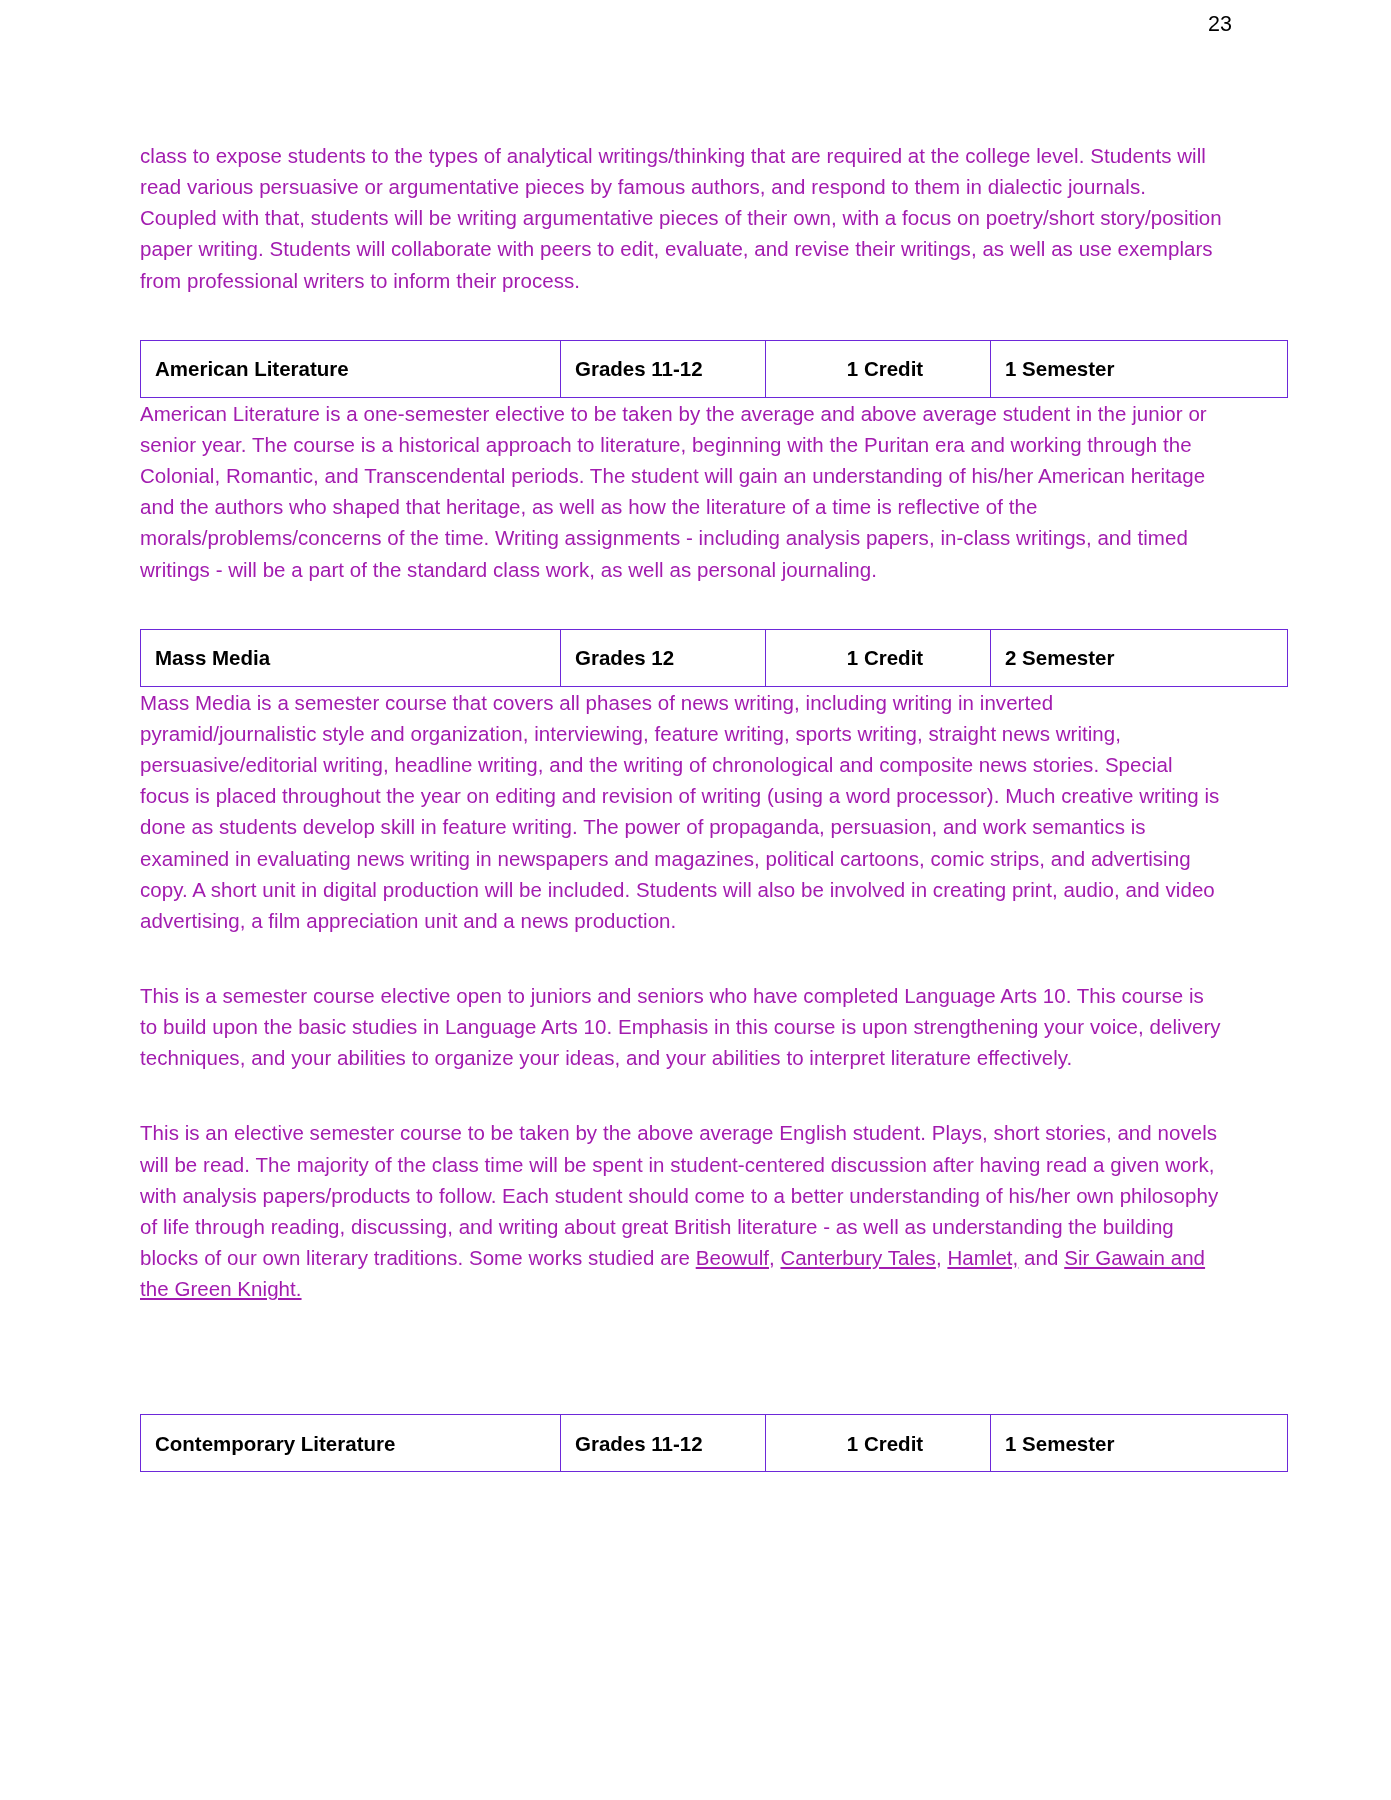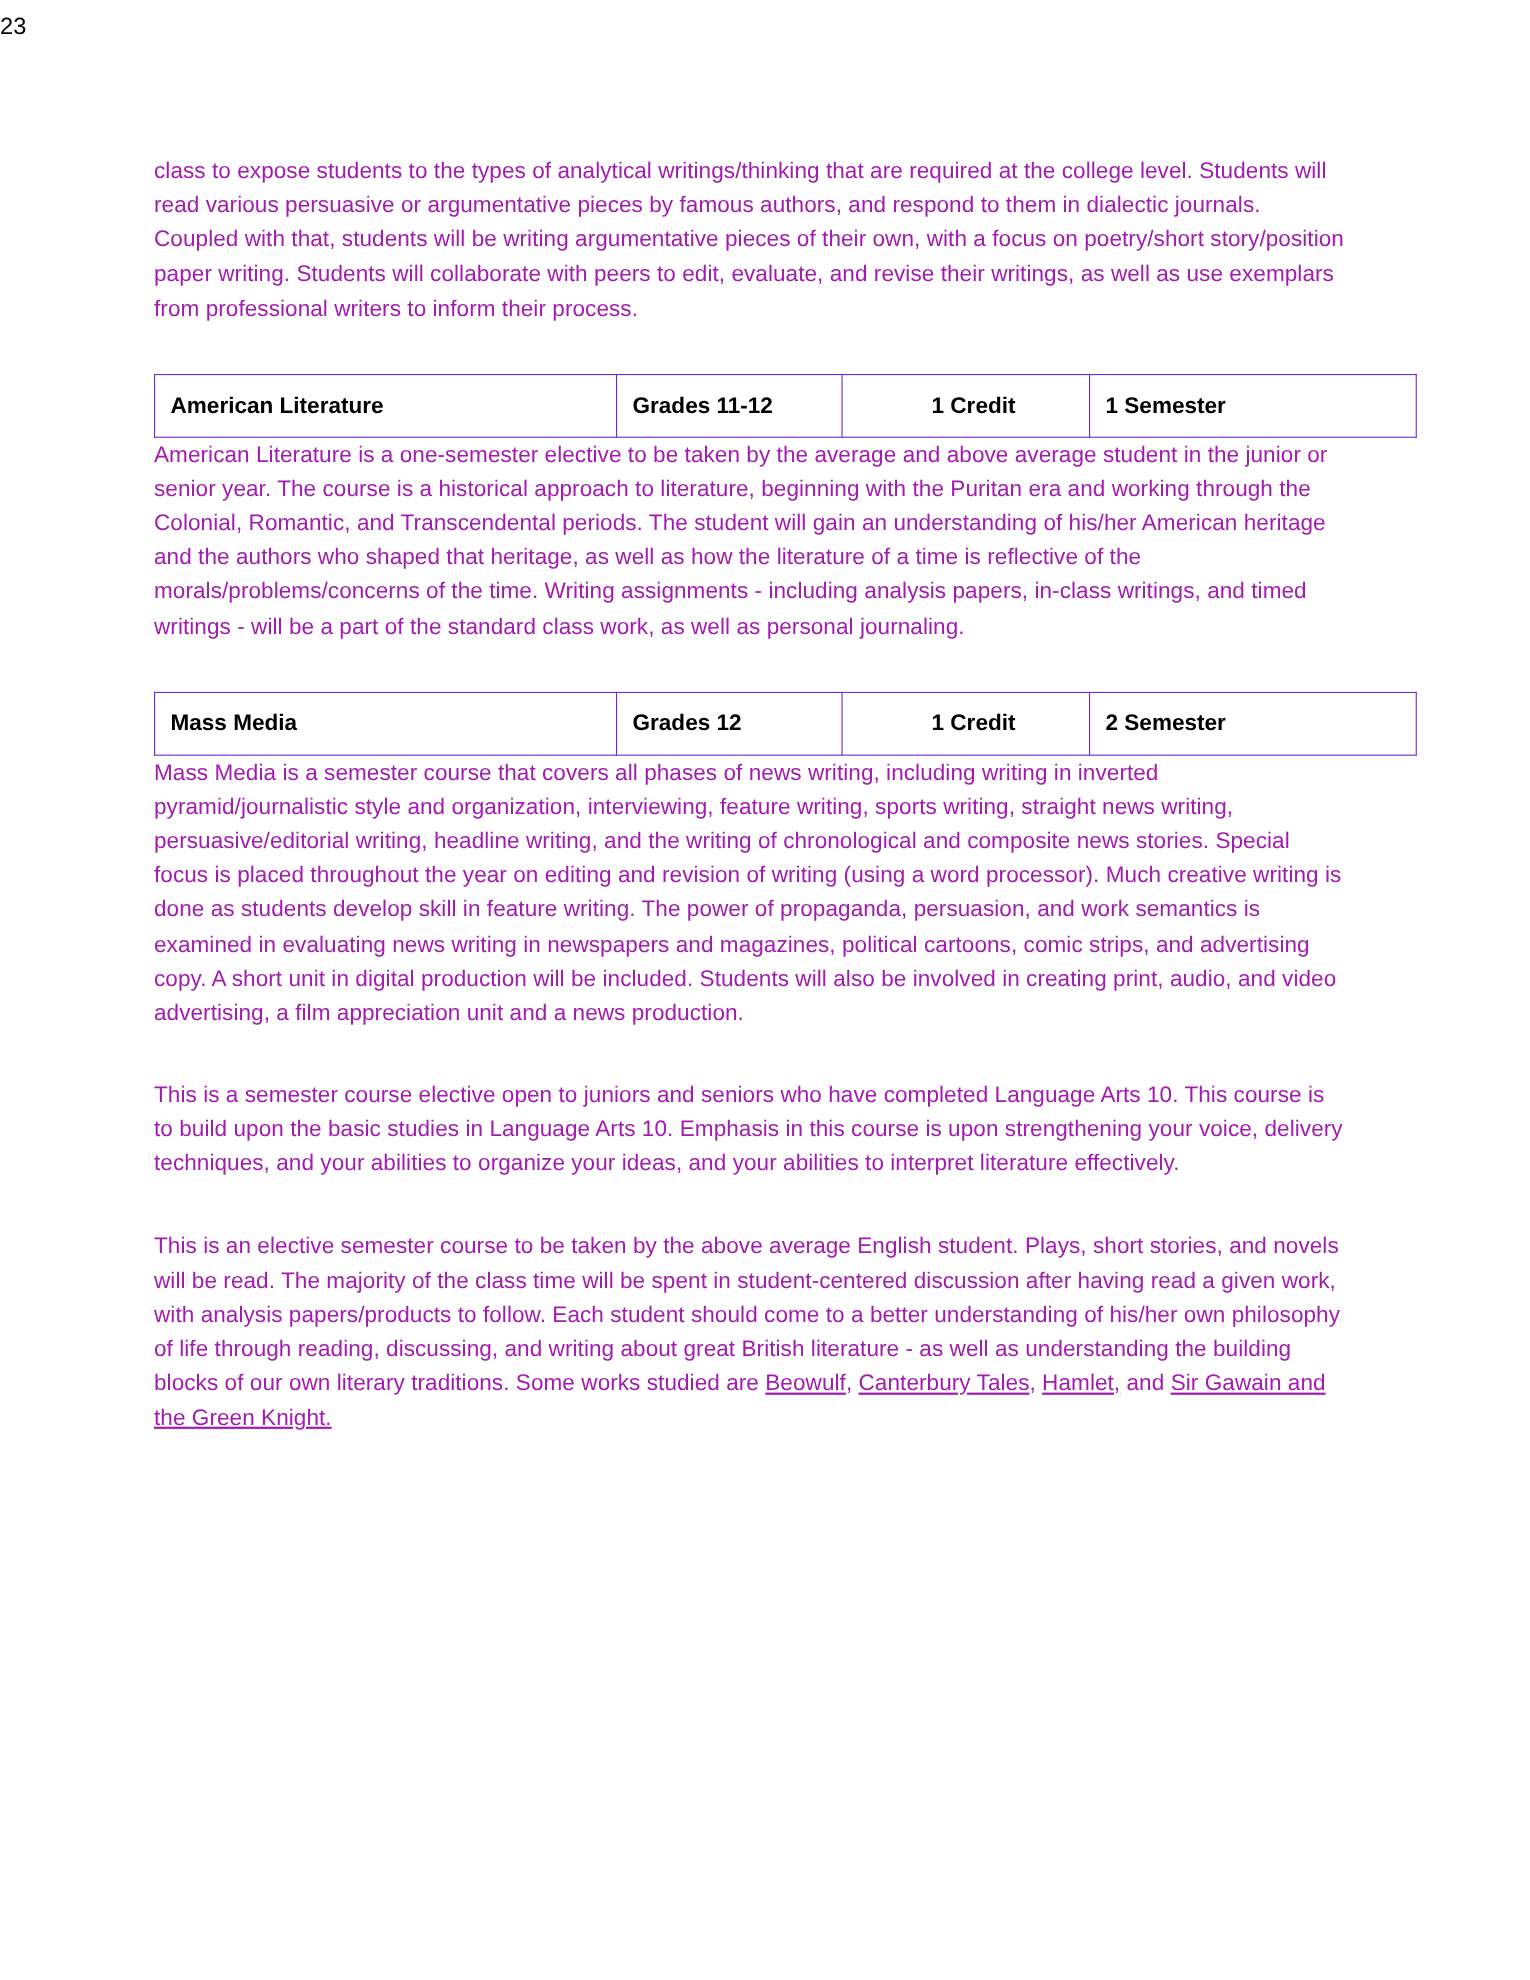--- a/index.html
+++ b/index.html
@@ -17,21 +17,21 @@
     height: 1800px;
     background: #ffffff;
     box-sizing: border-box;
     overflow: hidden;
   }
   .page-number {
     position: absolute;
     top: 12px;
     left: 0;
     width: 1232px;
-    text-align: left;
+    text-align: right;
     font-size: 21.5px;
     line-height: 1.2;
     color: #000;
   }
   .content {
     position: absolute;
     left: 140px;
     top: 140px;
     width: 1085px;
   }
@@ -115,15 +115,25 @@
 
     <p class="para">This is a semester course elective open to juniors and seniors who have completed Language Arts 10. This course is to build upon the basic studies in Language Arts 10. Emphasis in this course is upon strengthening your voice, delivery techniques, and your abilities to organize your ideas, and your abilities to interpret literature effectively.</p>
 
     <div class="spacer-md"></div>
 
 
     <p class="para"><span>This is an elective semester course </span><b>to be taken by the above average English student</b><span>. Plays, short stories, and novels will be read. The majority of the class time will be spent in student-centered discussion after having read a given work, with analysis papers/products to follow. Each student should come to a better understanding of his/her own philosophy of life through reading, discussing, and writing about great British literature - as well as understanding the building blocks of our own literary traditions. Some works studied are </span><u>Beowulf</u><span>, </span><u>Canterbury Tales</u><span>, </span><u>Hamlet,</u><span> and </span><u>Sir Gawain and the Green Knight.</u></p>
 
     <div class="spacer-xl"></div>
 
+    <table class="course-table">
+      <tbody>
+          <tr>
+        <td class="c-name">Contemporary Literature</td>
+        <td class="c-grade">Grades 11-12</td>
+        <td class="c-credit">1 Credit</td>
+        <td class="c-term">1 Semester</td>
+      </tr>
+    </tbody>
+      </table>
 
   </div>
 </div>
 
 </body></html>

